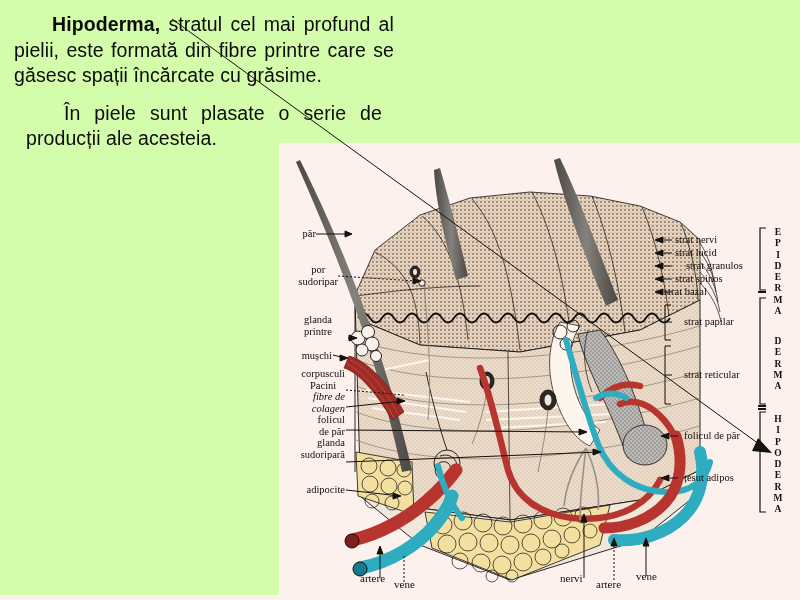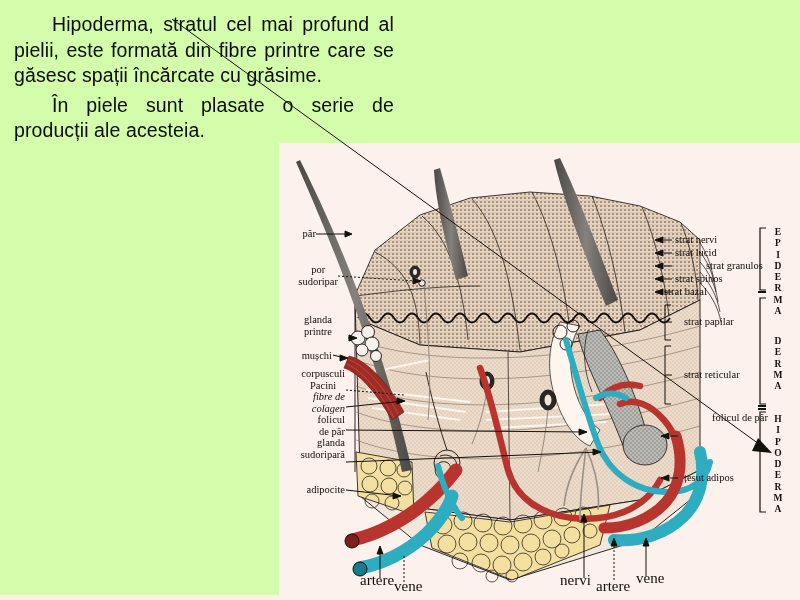--- a/index.html
+++ b/index.html
@@ -16,39 +16,39 @@
   #img-panel{position:absolute;left:279px;top:143px;width:521px;height:452px;background:#fdf1ee;}
 
   
   #textblock{
     position:absolute;left:14px;top:12px;width:380px;
     font-size:19.5px;line-height:25.5px;color:#0b0b0b;
     text-align:justify;text-align-last:left;
     letter-spacing:.1px;
   }
   #textblock p{margin:0 0 4px 0;text-indent:38px;}
-  #textblock p:last-child{margin:0;}
-  #textblock b{font-weight:normal;}
+  #textblock p:last-child{margin:12px;}
+  #textblock b{font-weight:bold;}
 
   
   #diagram{position:absolute;left:0;top:0;width:800px;height:600px;pointer-events:none;}
   .lbl{
     position:absolute;font-family:"Liberation Serif", serif;
     font-size:10.5px;color:#140d0a;white-space:nowrap;line-height:11.5px;
   }
   .lbl.r{transform:translateX(-100%);}
   .vstack{
     position:absolute;font-family:"Liberation Serif", serif;
     font-size:9.5px;font-weight:bold;color:#140d0a;
     line-height:11.3px;text-align:center;width:12px;
   }
   .vstack span{display:block;}
   .bot{
     position:absolute;font-family:"Liberation Serif", serif;
-    font-size:15px;color:#140d0a;white-space:nowrap;
+    font-size:11px;color:#140d0a;white-space:nowrap;
   }
 </style>
 </head>
 <body>
 
 <div id="slide">
 
   <div id="green-top"></div>
   <div id="green-left"></div>
   <div id="img-panel"></div>
@@ -372,26 +372,26 @@
     <div>glanda</div>
     <div>sudoripară</div>
   </div>
 
   <div class="lbl r" style="left:345px;top:484px;text-align:right;">
     <div>adipocite</div>
   </div>
 
   <div class="lbl" style="left:675px;top:234px;">strat nervi</div>
   <div class="lbl" style="left:675px;top:247px;">strat lucid</div>
-  <div class="lbl" style="left:706px;top:260px;">strat granulos</div>
+  <div class="lbl" style="left:686px;top:260px;">strat granulos</div>
   <div class="lbl" style="left:675px;top:273px;">strat spinos</div>
   <div class="lbl" style="left:664px;top:286px;">strat bazal</div>
   <div class="lbl" style="left:684px;top:316px;">strat papilar</div>
   <div class="lbl" style="left:684px;top:369px;">strat reticular</div>
-  <div class="lbl" style="left:684px;top:412px;margin-left:28px;">folicul de păr</div>
+  <div class="lbl" style="left:684px;top:430px;">folicul de păr</div>
   <div class="lbl" style="left:684px;top:472px;">țesut adipos</div>
 
   <div class="vstack" style="left:772px;top:227px;">
     <span>E</span>
       <span>P</span>
       <span>I</span>
       <span>D</span>
       <span>E</span>
       <span>R</span>
       <span>M</span>

